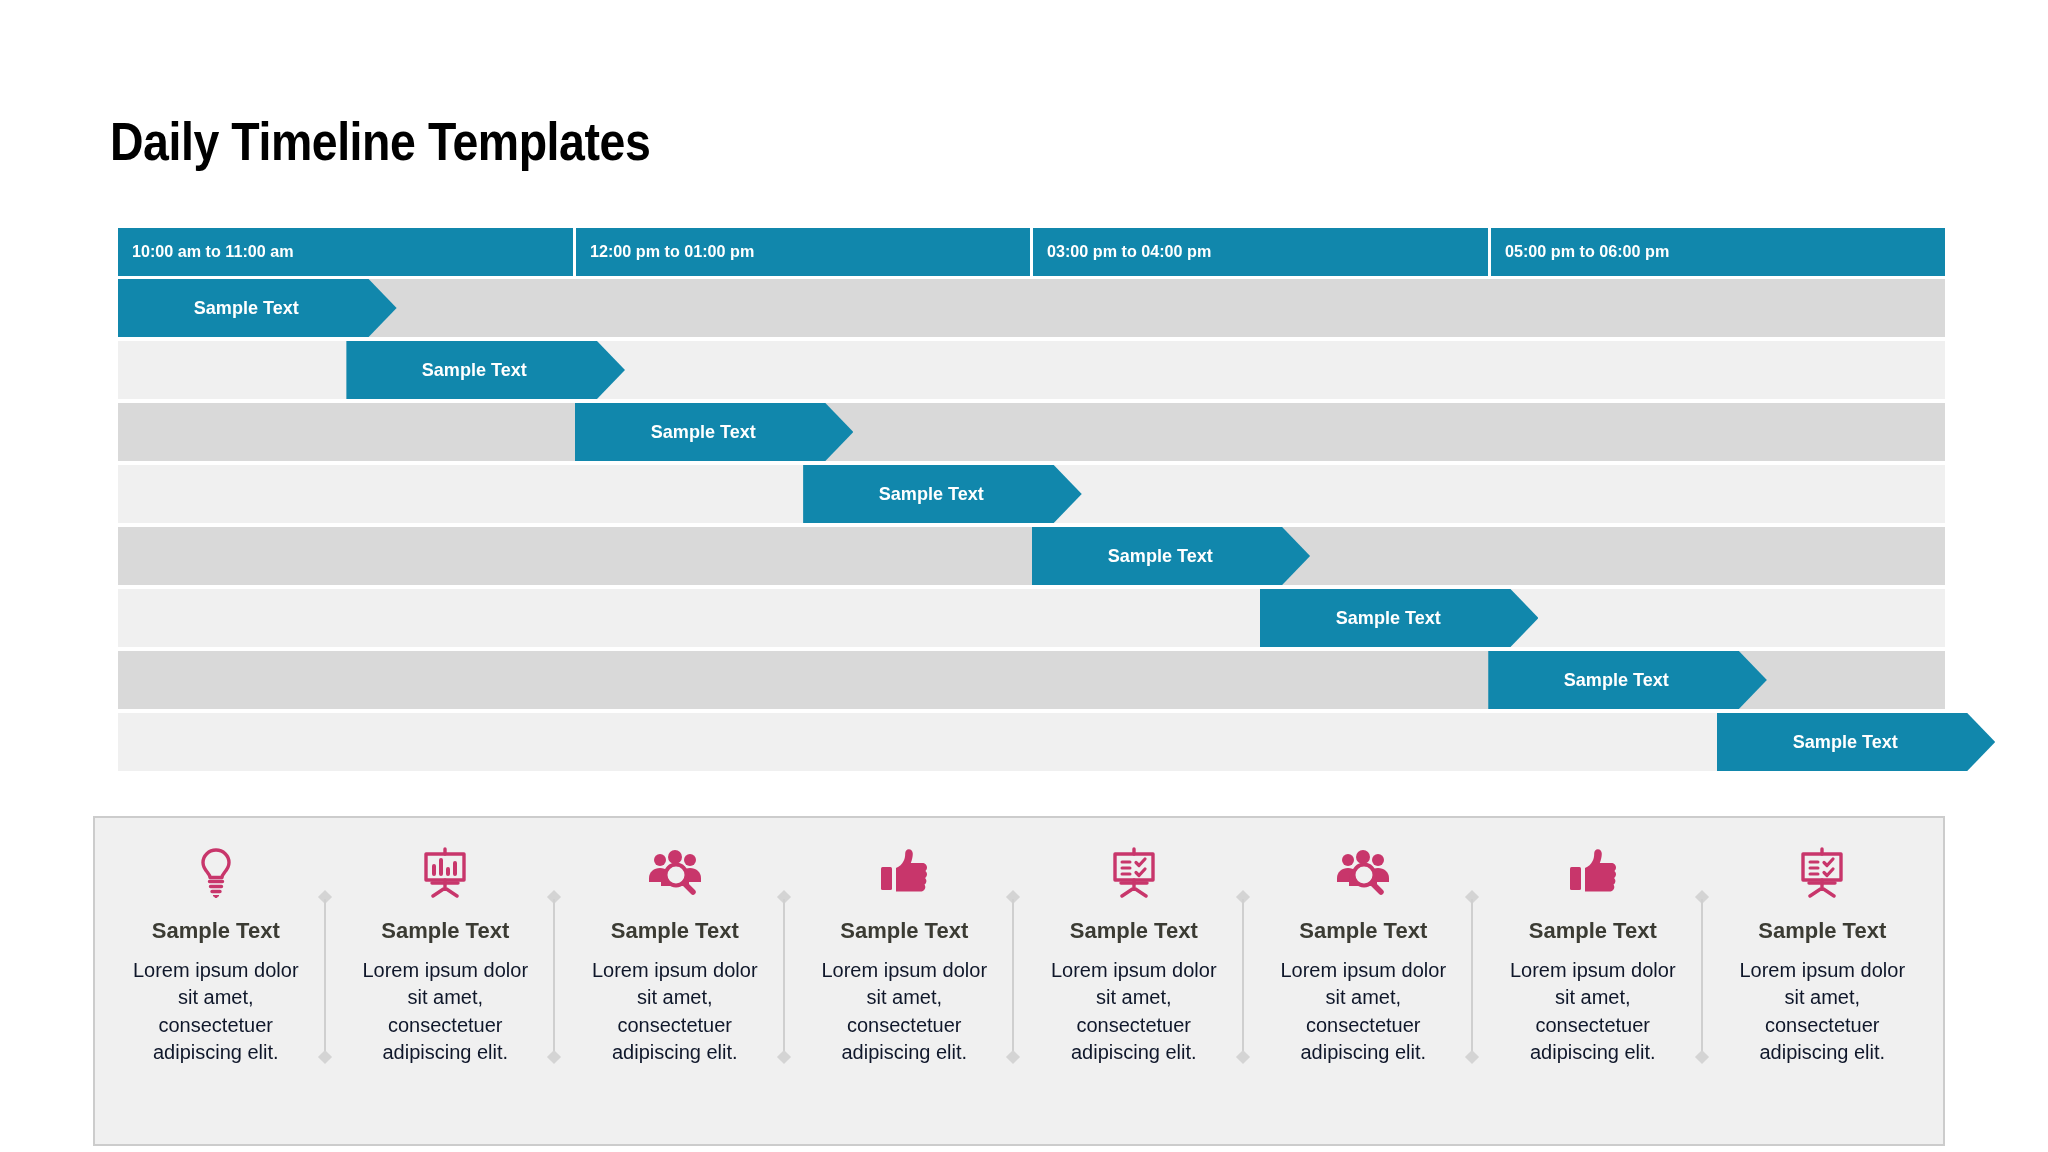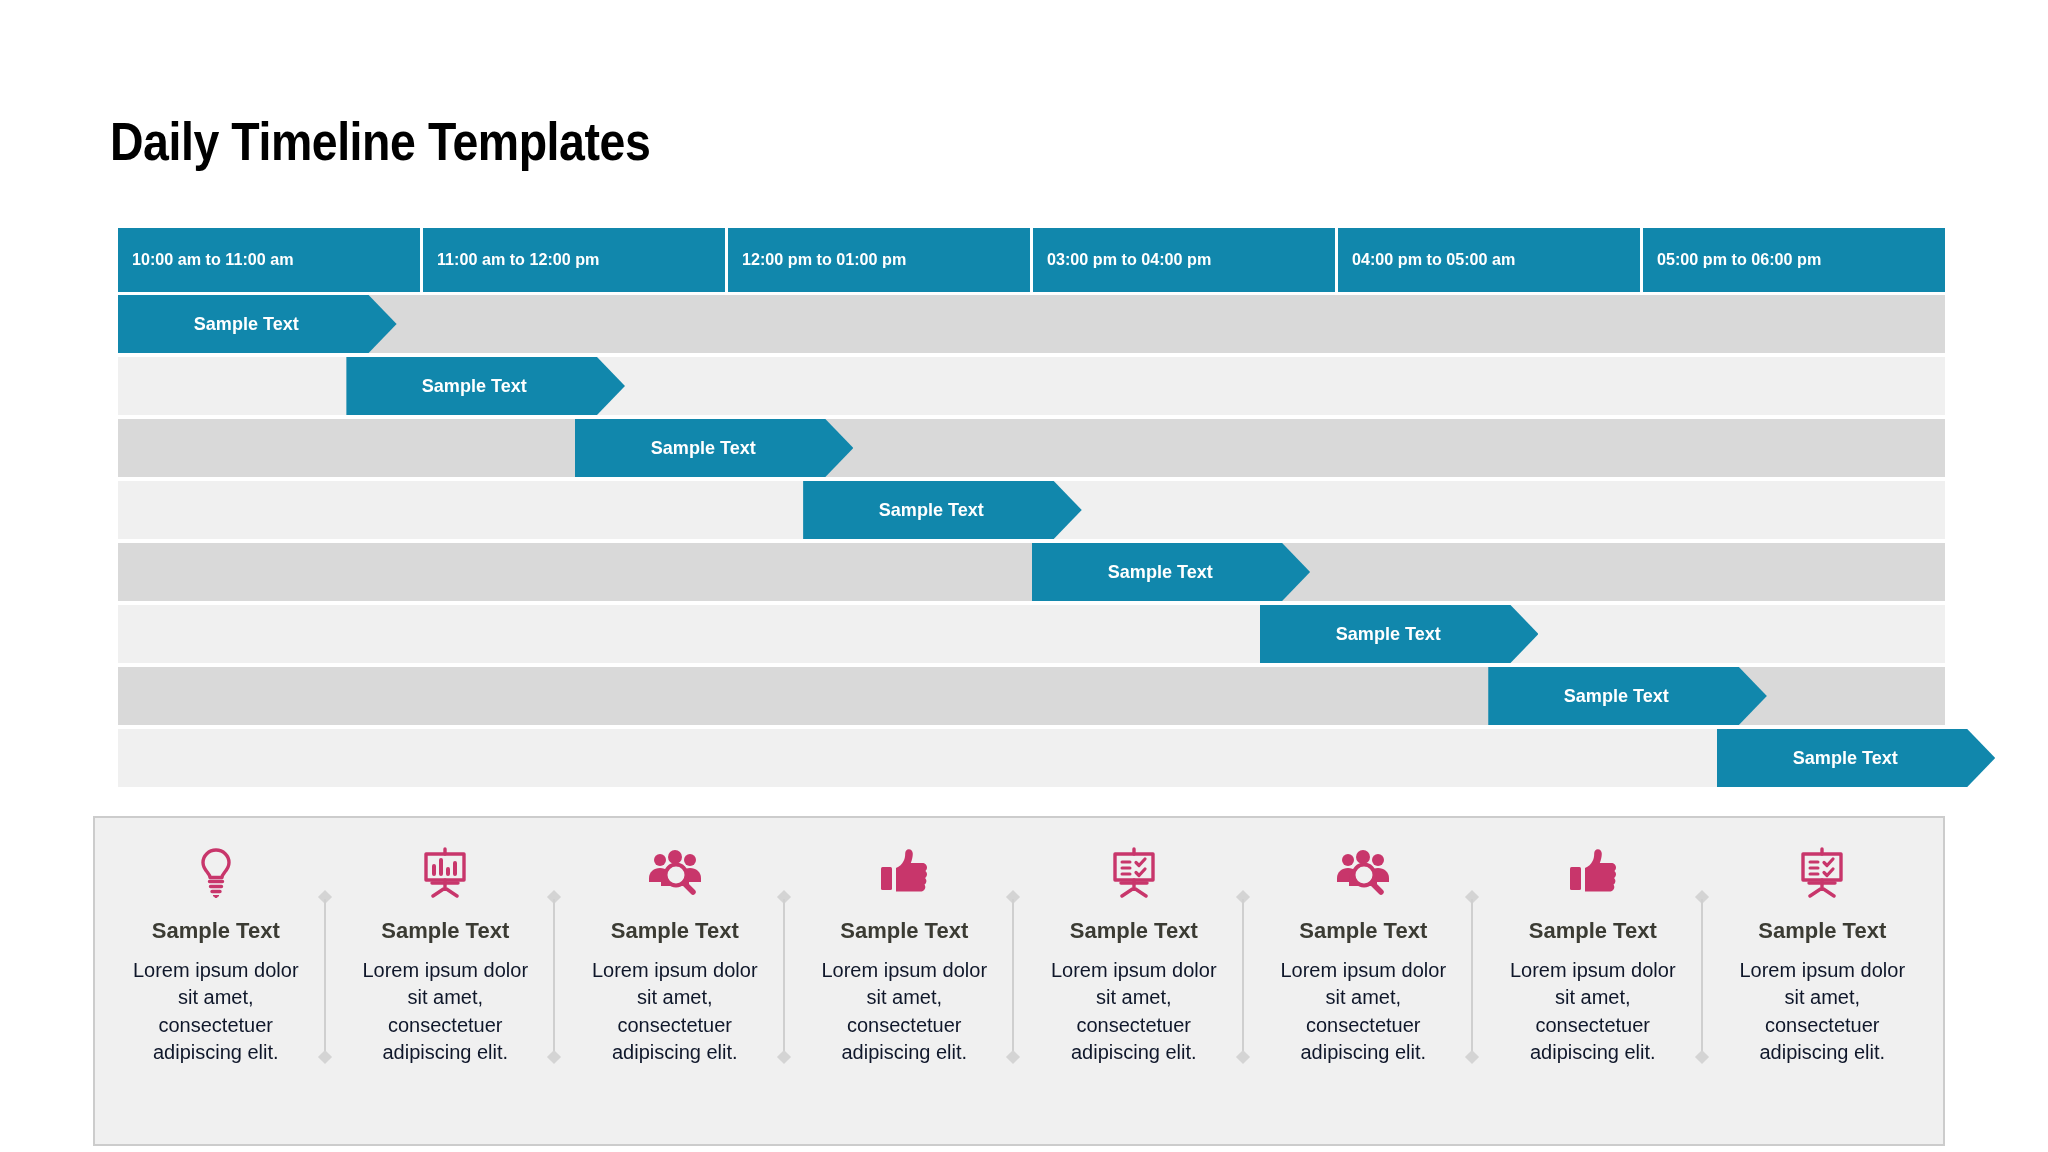--- a/index.html
+++ b/index.html
@@ -29,21 +29,21 @@
   
   .gantt {
     position: absolute;
     left: 118px; top: 180px;
     width: 1827px;
   }
 
   .time-header {
     display: flex;
     width: 100%;
-    height: 64px;
+    height: 48px;
   }
   .time-cell {
     flex: 1 1 0;
     background: #1187ac;
     color: #ffffff;
     font-size: 17px;
     font-weight: 700;
     display: flex;
     align-items: center;
     padding-left: 14px;
@@ -162,30 +162,24 @@
 <div class="slide">
 
   <div class="page-title">Daily Timeline Templates</div>
 
   <div class="gantt">
     <div class="time-header">
         <div class="time-cell">
           <span>10:00 am to 11:00 am</span>
         </div>
         <div class="time-cell">
-          <span>11:00 am to 12:00 pm</span>
-        </div>
-        <div class="time-cell">
           <span>12:00 pm to 01:00 pm</span>
         </div>
         <div class="time-cell">
           <span>03:00 pm to 04:00 pm</span>
-        </div>
-        <div class="time-cell">
-          <span>04:00 pm to 05:00 am</span>
         </div>
         <div class="time-cell">
           <span>05:00 pm to 06:00 pm</span>
         </div>
       </div>
     <div class="rows">
         <div class="row dark">
           <div class="bar" style="left: 0%; width: 15.25%;">
             <span>Sample Text</span>
           </div>

